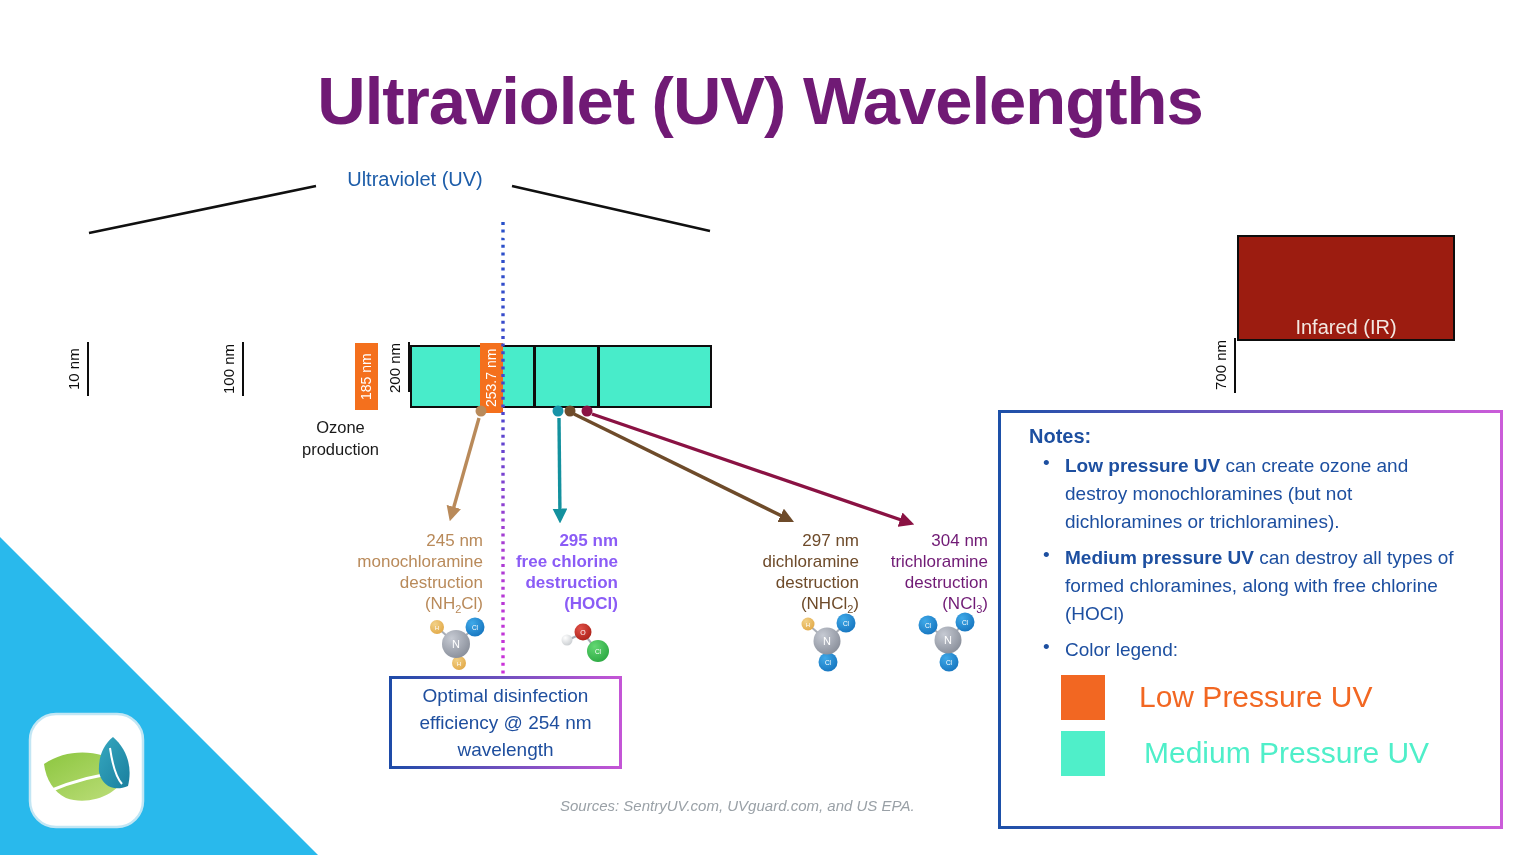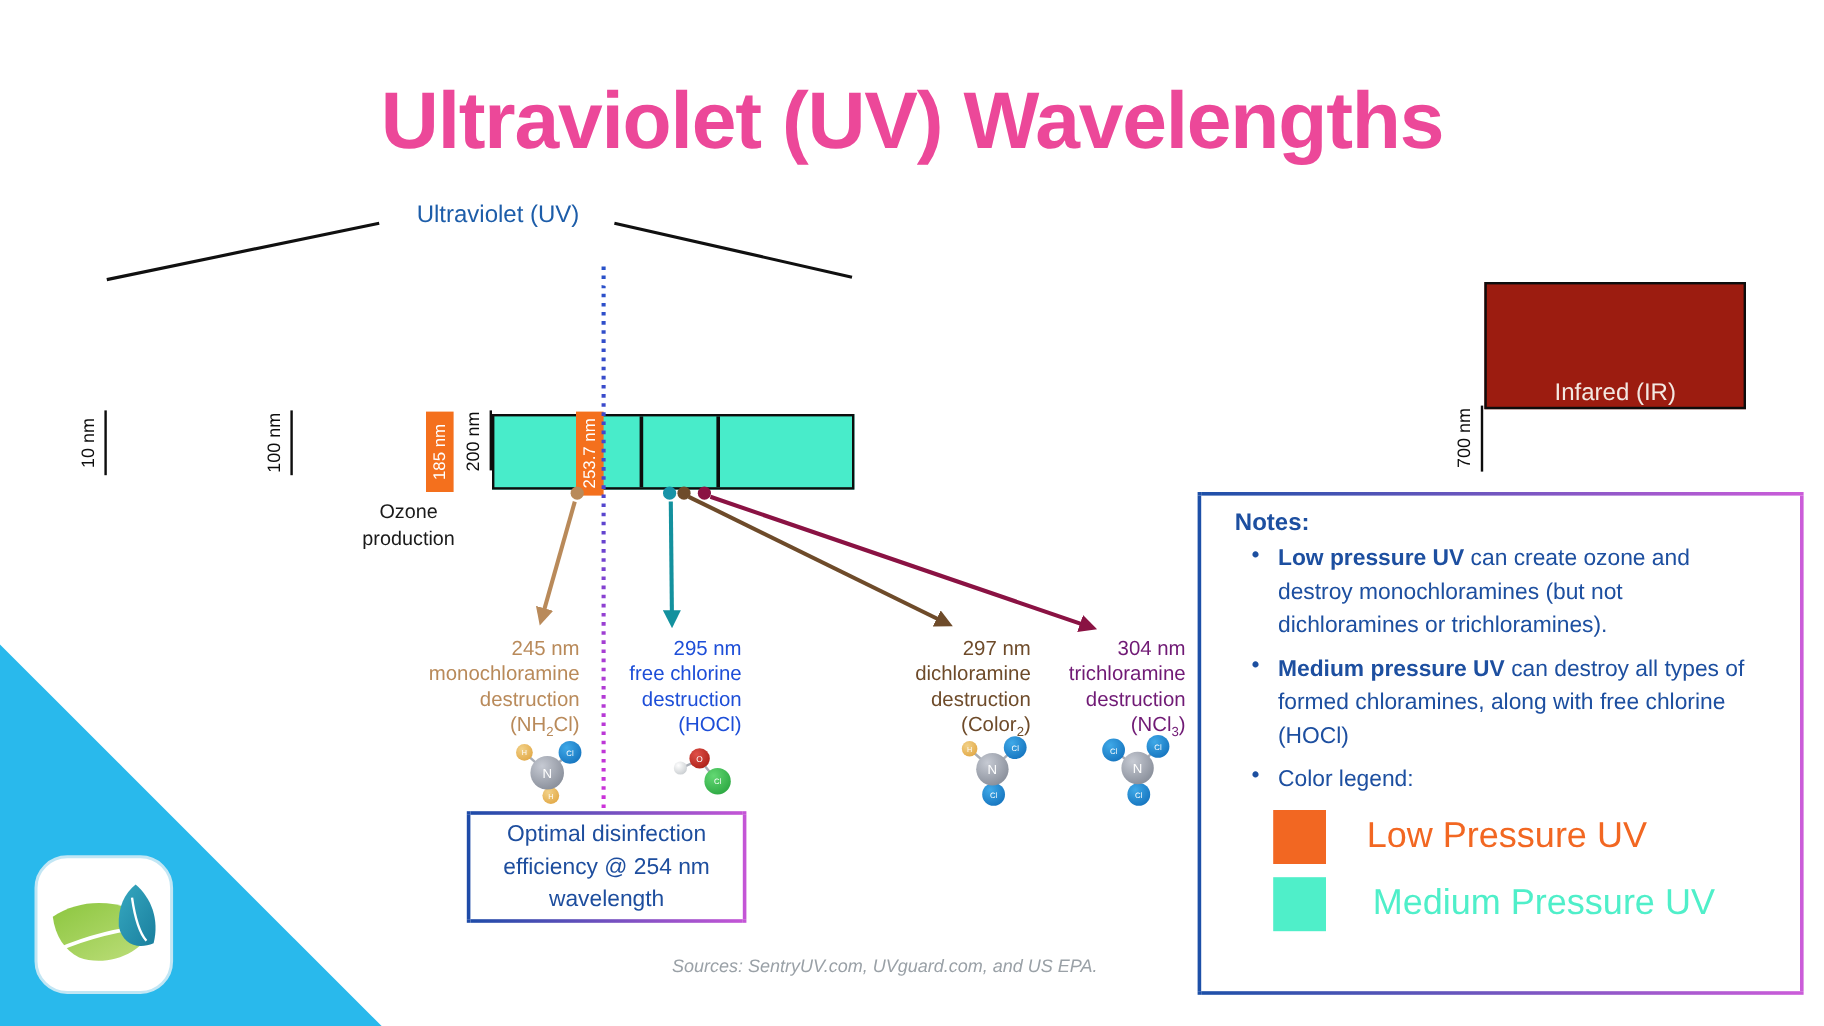--- a/index.html
+++ b/index.html
@@ -2,21 +2,21 @@
 <html><head>
 <meta charset="utf-8">
 <style>
   html,body{margin:0;padding:0;background:#ffffff;}
   #canvas{position:relative;width:1520px;height:855px;background:#ffffff;overflow:hidden;
           font-family:"Liberation Sans",sans-serif;}
   .abs{position:absolute;}
 
   
   #title{left:0;top:62px;width:1520px;text-align:center;font-size:67px;font-weight:bold;
-         letter-spacing:-1px;color:#ec4899;}
+         letter-spacing:-1px;color:#701a75;}
 
   
   #bracket-label{left:330px;top:168px;width:170px;text-align:center;font-size:20px;color:#1d5da9;}
 
   
   #bar{left:88px;top:235px;width:1147px;height:105px;border:2.5px solid #0d0d0d;
        box-sizing:border-box;display:flex;}
   .band{height:100%;box-sizing:border-box;display:flex;align-items:center;justify-content:center;
         text-align:center;font-size:20px;color:#ffffff;}
   .band + .band{border-left:2.5px solid #0d0d0d;}
@@ -46,21 +46,21 @@
              border:2.5px solid #0d0d0d;box-sizing:border-box;}
   .teal-div{position:absolute;top:0;width:2.5px;height:100%;background:#0d0d0d;}
 
   
   #ozone{left:283px;top:416px;width:115px;text-align:center;font-size:16.5px;line-height:22px;color:#1a1a1a;}
 
   
   .callout{position:absolute;width:170px;text-align:right;font-size:17px;line-height:21px;}
   .callout sub{font-size:11px;}
   #co-245{left:313px;top:530px;color:#b98a5a;}
-  #co-295{left:448px;top:530px;color:#1d4ed8;}
+  #co-295{left:448px;top:530px;color:#8b5cf6;font-weight:bold;}
   #co-297{left:689px;top:530px;color:#6e4b2a;}
   #co-304{left:818px;top:530px;color:#701a75;}
 
   
   #optimal{left:389px;top:676px;width:233px;height:93px;box-sizing:border-box;
            border:3px solid;border-image:linear-gradient(90deg,#1e4ba8,#c455d6) 1;
            display:flex;align-items:center;justify-content:center;}
   #optimal .txt{width:205px;text-align:center;font-size:19px;line-height:27px;color:#1e4e9e;}
 
   
@@ -133,21 +133,21 @@
   <div class="callout" id="co-295">
     <div>295 nm</div>
     <div>free chlorine</div>
     <div>destruction</div>
     <div><span>(HOCl)</span><sub></sub><span></span></div>
   </div>
   <div class="callout" id="co-297">
     <div>297 nm</div>
     <div>dichloramine</div>
     <div>destruction</div>
-    <div><span>(Color</span><sub>2</sub><span>)</span></div>
+    <div><span>(NHCl</span><sub>2</sub><span>)</span></div>
   </div>
   <div class="callout" id="co-304">
     <div>304 nm</div>
     <div>trichloramine</div>
     <div>destruction</div>
     <div><span>(NCl</span><sub>3</sub><span>)</span></div>
   </div>
 
   <div class="abs" id="optimal">
     <div class="txt">Optimal disinfection efficiency @ 254 nm wavelength</div>

